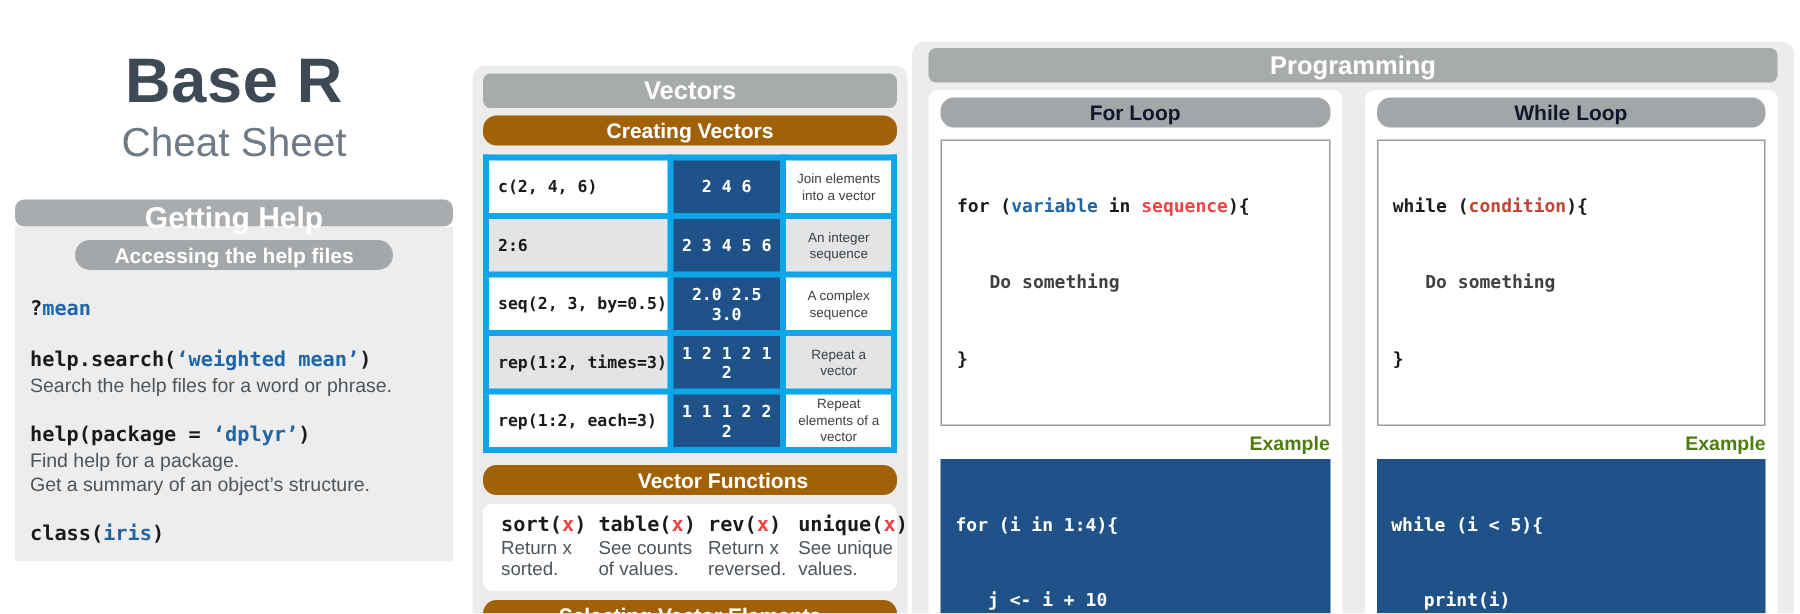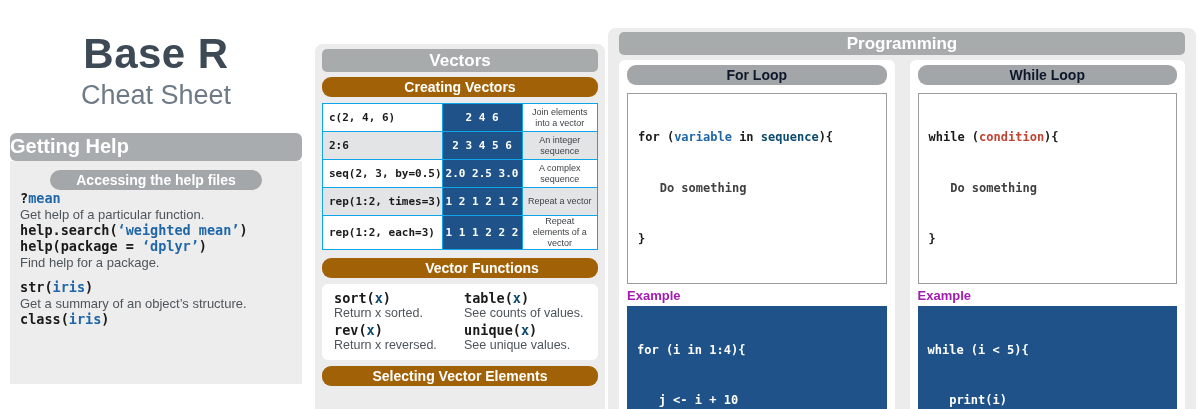--- a/index.html
+++ b/index.html
@@ -7,84 +7,84 @@
   #page {
     position:relative; width:1200px; height:409px; overflow:hidden;
     background:#fff; font-family:"Liberation Sans", sans-serif;
   }
   
   #left-col { position:absolute; left:10px; top:0; width:292px; height:409px; }
   .title-block { text-align:center; margin-top:30px; }
   .main-title { font-size:42px; font-weight:700; color:#3d4954; letter-spacing:0.5px; }
   .sub-title { font-size:27px; font-weight:400; color:#6e7a85; margin-top:2px; }
   .big-bar {
-    margin-top:22px; height:28px; background:#a9acae; border-radius:6px;
-    color:#fff; font-size:20px; font-weight:700; text-align:left; line-height:26px;
+    margin-top:22px; height:18px; background:#a9acae; border-radius:6px;
+    color:#fff; font-size:20px; font-weight:700; text-align:center; line-height:26px;
   }
   .left-panel { background:#ededed; padding:9px 10px 0 10px; height:223px; }
   .pill {
     display:inline-block; background:#a3a7a9; border-radius:10px; color:#fff;
     font-size:14px; font-weight:700; text-align:center; line-height:20px; padding:0 26px;
   }
   .pill-row { text-align:center; }
-  .entry-code { font-family:"DejaVu Sans Mono", monospace; font-weight:700; font-size:13.5px; color:#1a1a1a; margin-top:0; white-space:pre; }
+  .entry-code { font-family:"DejaVu Sans Mono", monospace; font-weight:700; font-size:13.5px; color:#1a1a1a; margin-top:18px; white-space:pre; }
   .entry-desc { font-size:13px; color:#4d555c; margin-top:1px; }
   
   .tk-plain { color:#1a1a1a; }
   .tk-blue  { color:#1f66a8; }
-  .tk-green { color:#0c4a6e; }
+  .tk-green { color:#ef4444; }
   .tk-orange{ color:#404040; }
   .tk-red   { color:#c04434; }
   
   #vectors-panel {
     position:absolute; left:315px; top:44px; width:290px; height:381px;
     background:#ececec; border-radius:8px 8px 0 0; padding:5px 7px 0 7px; overflow:hidden;
   }
   .col-bar {
     height:23px; background:#a8abac; border-radius:5px; color:#fff;
     font-size:17px; font-weight:700; text-align:center; line-height:23px;
   }
   .wide-pill {
     margin-top:5px; height:20px; background:#a16207; border-radius:9px; color:#fff;
     font-size:14px; font-weight:700; text-align:center; line-height:20px; display:block;
   }
   table.vec-table { border-collapse:collapse; margin-top:6px; width:276px; }
-  .vec-table td { border:1px solid #0ea5e9; height:28px; }
+  .vec-table td { border:4px solid #0ea5e9; height:39px; }
   .vec-table .c-code {
     width:119px; font-family:"DejaVu Sans Mono", monospace; font-weight:700;
     font-size:11px; color:#1a1a1a; padding-left:6px; white-space:pre;
   }
   .vec-table .c-res {
     width:81px; background:#1e5288; color:#fff; text-align:center;
     font-family:"DejaVu Sans Mono", monospace; font-weight:700; font-size:11px;
   }
   .vec-table .c-desc { width:76px; font-size:9px; color:#3f4347; text-align:center; padding:0 4px; line-height:11px; }
   .vec-table tr:nth-child(even) .c-code, .vec-table tr:nth-child(even) .c-desc { background:#e3e4e6; }
   .vec-table tr:nth-child(odd)  .c-code, .vec-table tr:nth-child(odd)  .c-desc { background:#ffffff; }
   .white-card { background:#fff; border-radius:6px; margin-top:6px; padding:6px 12px 8px 12px; }
-  .vf-grid { display:grid; grid-template-columns:1fr 1fr; column-gap:8px; row-gap:2px; }
+  .vf-grid { display:grid; grid-template-columns:1fr 1fr 1fr 1fr; column-gap:8px; row-gap:2px; }
   .vf-code { font-family:"DejaVu Sans Mono", monospace; font-weight:700; font-size:13.5px; color:#1a1a1a; }
   .vf-desc { font-size:12.5px; color:#4d555c; }
   
   #prog-panel {
     position:absolute; left:608px; top:28px; width:588px; height:381px;
     background:#ececec; border-radius:8px 8px 0 0; padding:4px 11px 0 11px; overflow:hidden;
   }
   .prog-grid { display:grid; grid-template-columns:1fr 1fr; column-gap:15px; row-gap:10px; margin-top:5px; }
   .code-card { background:#fff; border-radius:6px; padding:5px 8px 6px 8px; }
   .card-pill {
     height:20px; background:#a2a6a8; border-radius:9px; color:#0f172a;
     font-size:14px; font-weight:700; text-align:center; line-height:20px;
   }
   .syntax-box {
     margin-top:8px; border:1px solid #9a9da0; background:#fff; padding:4px 10px;
     font-family:"DejaVu Sans Mono", monospace; font-weight:700; font-size:12px; white-space:pre;
   }
   .lh-wide .code-line { line-height:23px; }
-  .example-label { text-align:left; color:#a21caf; font-size:13px; font-weight:600; margin-top:4px; }
+  .example-label { text-align:right; color:#4d7c0f; font-size:13px; font-weight:600; margin-top:4px; }
   .example-box {
     margin-top:3px; background:#1e5288; color:#fff; padding:5px 10px;
     font-family:"DejaVu Sans Mono", monospace; font-weight:700; font-size:12px; white-space:pre;
   }
   .example-box .code-line { line-height:22px; }
 </style>
 </head>
 <body>
 
 <div id="page">
@@ -92,29 +92,28 @@
   <div id="left-col">
     <div class="title-block">
       <div class="main-title">Base R</div>
       <div class="sub-title">Cheat Sheet</div>
     </div>
     <div class="big-bar">Getting Help</div>
     <div class="left-panel">
       <div class="pill-row"><span class="pill">Accessing the help files</span></div>
 
       <div class="entry-code"><span class="tk-plain">?</span><span class="tk-blue">mean</span></div>
-      <div class="entry-desc">Get help of a particular function.</div>
 
       <div class="entry-code"><span class="tk-plain">help.search(</span><span class="tk-blue">‘weighted mean’</span><span class="tk-plain">)</span></div>
+      <div class="entry-desc">Search the help files for a word or phrase.</div>
 
       <div class="entry-code"><span class="tk-plain">help(package = </span><span class="tk-blue">‘dplyr’</span><span class="tk-plain">)</span></div>
       <div class="entry-desc">Find help for a package.</div>
 
 
-      <div class="entry-code" style="margin-top:9px;"><span class="tk-plain">str(</span><span class="tk-blue">iris</span><span class="tk-plain">)</span></div>
       <div class="entry-desc">Get a summary of an object’s structure.</div>
 
       <div class="entry-code"><span class="tk-plain">class(</span><span class="tk-blue">iris</span><span class="tk-plain">)</span></div>
     </div>
   </div>
 
   <div id="vectors-panel">
     <div class="col-bar">Vectors</div>
     <span class="wide-pill">Creating Vectors</span>
 

